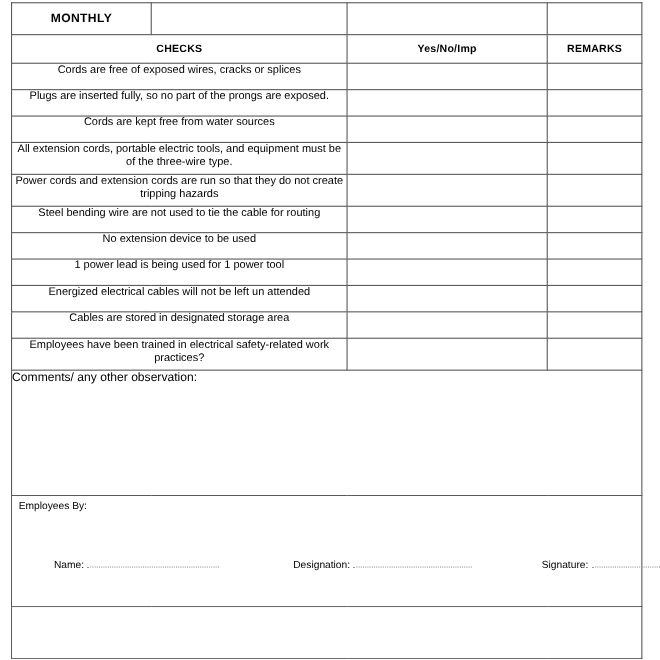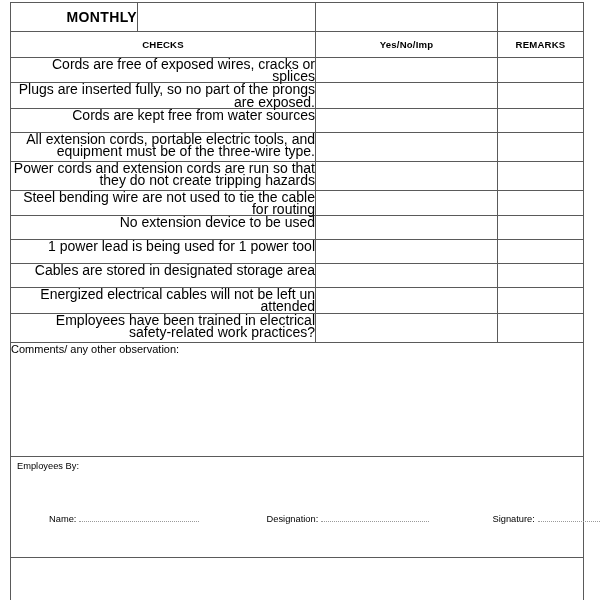--- a/index.html
+++ b/index.html
@@ -39,23 +39,23 @@
   
   col.c-monthly  { width: 127px; }
   col.c-mid      { width: 178px; }
   col.c-yes      { width: 182px; }
   col.c-rem      { width: 86px;  }
 
   
   tr.topband td { height: 28px; }
   .monthly-label {
     font-weight: bold;
-    font-size: 14px;
+    font-size: 11px;
     letter-spacing: 0.35px;
-    text-align: right;
+    text-align: center;
     line-height: 28px;
     height: 28px;
   }
 
   
   tr.colhead td {
     height: 25px;
     font-weight: bold;
     font-size: 9.6px;
     text-align: center;
@@ -63,22 +63,22 @@
   }
   .colhead-inner {
     line-height: 25px;
     height: 25px;
   }
 
   
   .check-cell {
     padding: 4px 0 4px 6px;
     line-height: 12.2px;
-    font-size: 14px;
-    text-align: right;
+    font-size: 10px;
+    text-align: center;
   }
   tr.r1 td { height: 23px; }
   tr.r2 td { height: 28px; }
 
   .blank-cell { }
 
   
   .comments-cell {
     padding: 3px 0 0 6px;
     font-size: 11px;
@@ -195,26 +195,26 @@
           <td class="check-cell" colspan="2">No extension device to be used</td>
           <td class="check-cell"></td>
           <td class="check-cell"></td>
         </tr>
         <tr class="r1">
           <td class="check-cell" colspan="2">1 power lead is being used for 1 power tool</td>
           <td class="check-cell"></td>
           <td class="check-cell"></td>
         </tr>
         <tr class="r1">
+          <td class="check-cell" colspan="2">Energized electrical cables will not be left un attended</td>
+          <td class="check-cell"></td>
+          <td class="check-cell"></td>
+        </tr>
+        <tr class="r1">
           <td class="check-cell" colspan="2">Cables are stored in designated storage area</td>
-          <td class="check-cell"></td>
-          <td class="check-cell"></td>
-        </tr>
-        <tr class="r1">
-          <td class="check-cell" colspan="2">Energized electrical cables will not be left un attended</td>
           <td class="check-cell"></td>
           <td class="check-cell"></td>
         </tr>
         <tr class="r2">
           <td class="check-cell" colspan="2">Employees have been trained in electrical safety-related work practices?</td>
           <td class="check-cell"></td>
           <td class="check-cell"></td>
         </tr>
 
       <tr>

